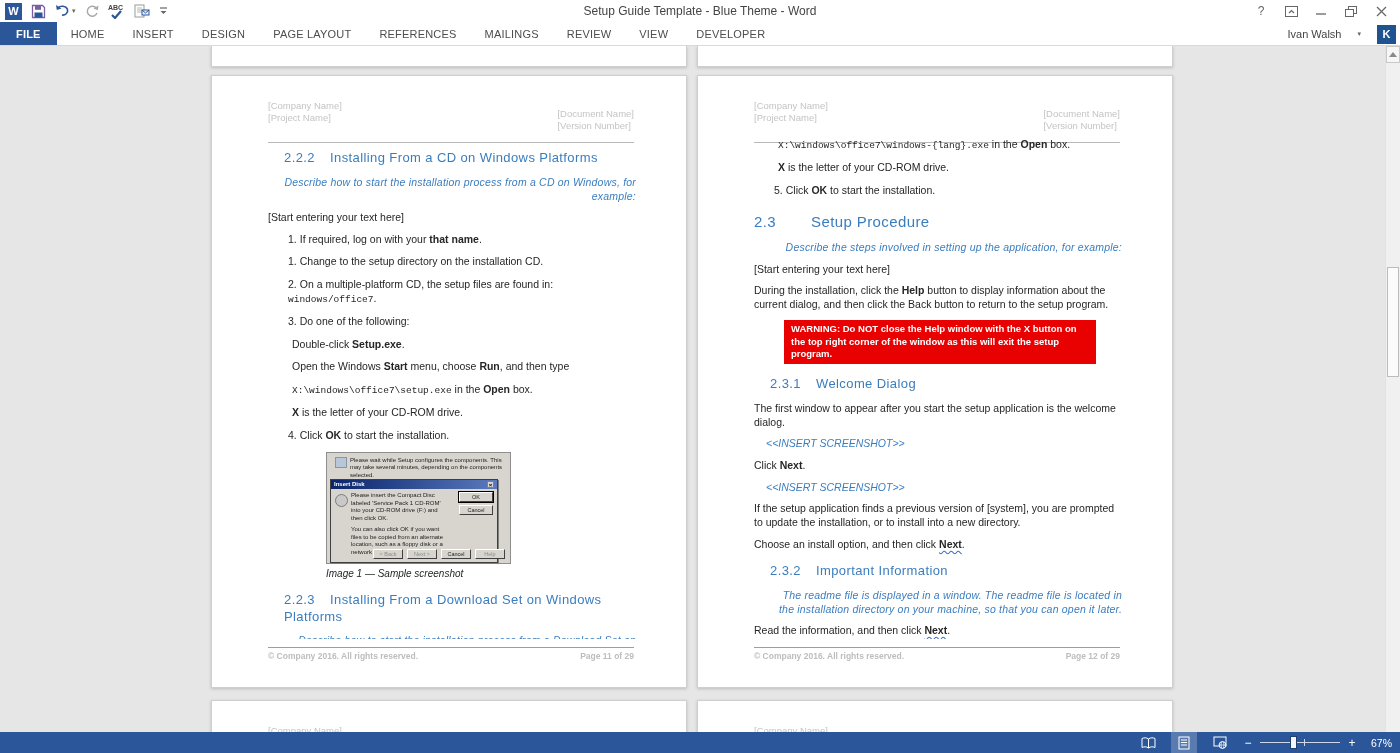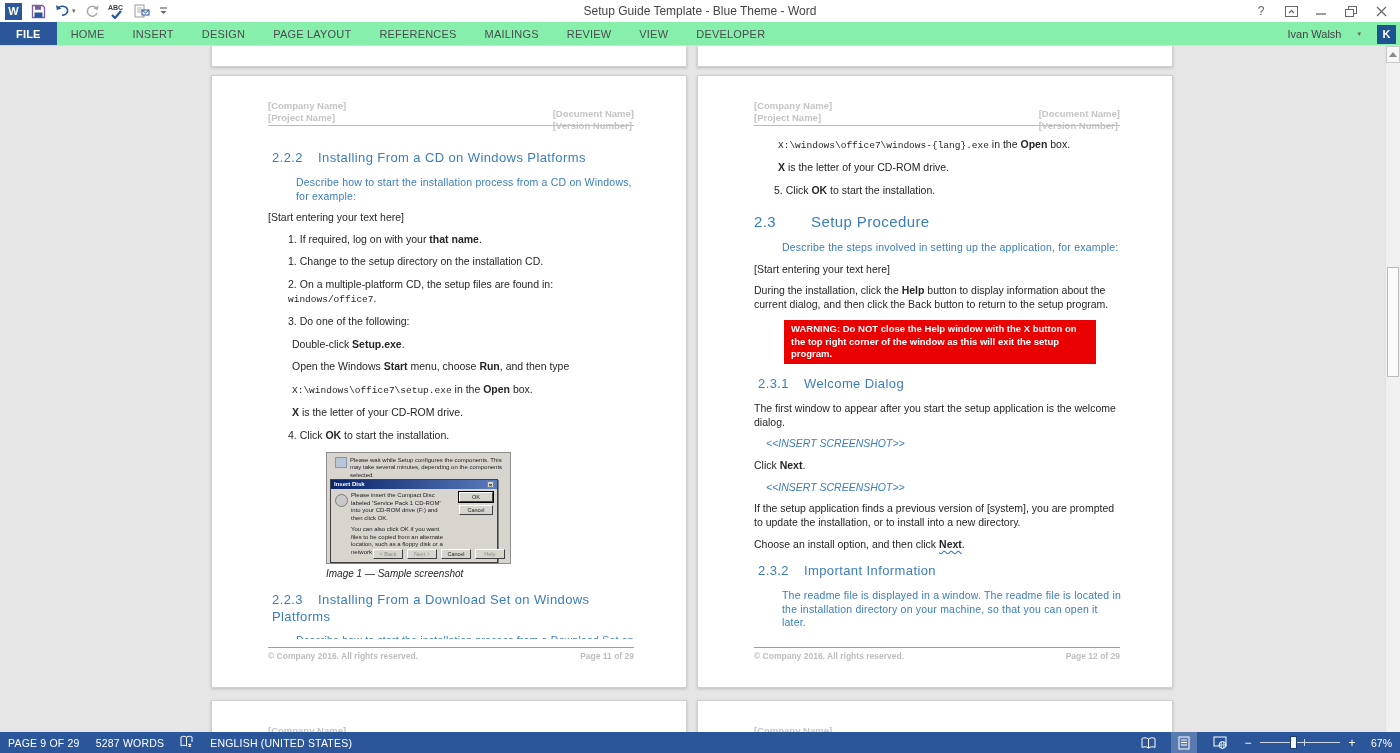--- a/index.html
+++ b/index.html
@@ -9,48 +9,48 @@
   .titlebar { position:absolute; top:0; left:0; width:1400px; height:22px; background:#ffffff; display:flex; align-items:center; }
   .qat { display:flex; align-items:center; gap:9px; padding-left:5px; height:22px; }
   .qat-btn { display:flex; align-items:center; justify-content:center; height:18px; cursor:pointer; }
   .wlogo { width:17px; height:17px; background:#2b579a; color:#fff; font-size:11px; font-weight:bold; display:flex; align-items:center; justify-content:center; }
   .title { position:absolute; left:0; right:0; text-align:center; font-size:12px; color:#444; pointer-events:none; }
   .wincontrols { position:absolute; right:0; top:0; display:flex; height:22px; align-items:center; gap:4px; padding-right:6px; }
   .winbtn { width:26px; height:20px; display:flex; align-items:center; justify-content:center; color:#666; font-size:12px; cursor:pointer; }
   .caret { font-size:7px; color:#666; margin-left:1px; }
 
   
-  .tabrow { position:absolute; top:22px; left:0; width:1400px; height:24px; background:#86efac; border-bottom:1px solid #d9d9d9; display:flex; align-items:stretch; }
+  .tabrow { position:absolute; top:22px; left:0; width:1400px; height:24px; background:#ffffff; border-bottom:1px solid #d9d9d9; display:flex; align-items:stretch; }
   .tab { padding:0 14px; font-size:11px; color:#4d4d4d; display:flex; align-items:center; letter-spacing:.2px; cursor:pointer; }
   .tab.active { background:#2b579a; color:#fff; font-weight:bold; padding:0 16px; }
   .account { position:absolute; right:4px; top:0; height:24px; display:flex; align-items:center; gap:16px; }
   .account .uname { font-size:11px; color:#444; }
   .account .ucaret { font-size:7px; color:#666; }
   .avatar { width:19px; height:19px; background:#1d538f; color:#fff; font-size:11px; font-weight:bold; display:flex; align-items:center; justify-content:center; }
 
   
   .docarea { position:absolute; top:46px; left:0; width:1400px; height:686px; background:#e6e6e6; overflow:hidden; }
   .page { position:absolute; width:476px; background:#fff; border:1px solid #cfcfcf; box-shadow:0 1px 3px rgba(0,0,0,.18); }
   .p-top { top:0; height:21px; border-top:none; }
   .p-main { top:29px; height:613px; overflow:hidden; }
   .p-bot { top:654px; height:40px; }
   .colL { left:211px; } .colR { left:697px; }
 
-  .pg-header { position:absolute; top:24px; left:56px; right:52px; font-size:9.5px; line-height:12px; color:#c4c4c4; border-bottom:1px solid #b9b9b9; padding-bottom:1px;font-weight:bold; }
+  .pg-header { position:absolute; top:24px; left:56px; right:52px; font-size:9.5px; line-height:12px; color:#c4c4c4; border-bottom:1px solid #b9b9b9; padding-bottom:18px; }
   .ph-r { position:absolute; right:0; top:8px; }
   .pg-footer { position:absolute; bottom:26px; left:56px; right:52px; font-size:8.5px; color:#bdbdbd; border-top:1px solid #9e9e9e; padding-top:3px;font-weight:bold; }
   .pf-r { float:right; }
   .pg-content { position:absolute; top:62px; left:56px; right:50px; bottom:48px; font-size:10.5px; color:#262626; line-height:1.3; overflow:hidden; }
 
   
   .h2 { color:#3a7dbf; font-size:15px; letter-spacing:.4px; margin:14px 0 10px; }
-  .h3 { color:#3a7dbf; font-size:13px; letter-spacing:.4px; margin:12px 4px 9px; }
+  .h3 { color:#3a7dbf; font-size:13px; letter-spacing:.4px; margin:12px 16px 9px; }
   .h2n { display:inline-block; width:57px; }
   .h3n { display:inline-block; width:46px; }
-  .desc { color:#3a7dbf; margin:0 0 8px 28px; letter-spacing:.2px; }
+  .desc { color:#3a7dbf; font-style:italic; margin:0 0 8px 12px; letter-spacing:.2px;text-align:right; }
   .para { margin:0 0 8px; }
   .li { margin:0 0 9px; padding-left:20px; }
   .linum { margin-right:3px; }
   .sub { margin:0 0 9px 24px; }
   .insert { color:#3a7dbf; font-style:italic; margin:0 0 8px 12px; }
   .caption { font-style:italic; margin:3px 0 6px 58px; font-size:10px; }
   .b { font-weight:bold; }
   .mono { font-family:"Liberation Mono",monospace; font-size:9.5px; }
   .sq { text-decoration-line:underline; text-decoration-style:wavy; text-decoration-color:#3b6cc7; text-underline-offset:2px; }
   .warnbox { background:#e90000; color:#fff; font-weight:bold; font-size:9.5px; line-height:1.35; width:312px; margin:2px 0 10px 30px; padding:3px 7px; }
@@ -316,33 +316,20 @@
 
   <div class="scrollbar">
     <div class="sb-up">
         <div class="tri"></div>
       </div>
     <div class="sb-thumb"></div>
   </div>
 </div>
 
 <div class="statusbar">
-  <div class="sb-left">
-    <span class="sb-item">PAGE 9 OF 29</span>
-    <span class="sb-item">5287 WORDS</span>
-    <span class="sb-item">
-      <svg width="14" height="13" viewBox="0 0 14 13">
-          <path d="M1 2 C3 1 5 1 6.5 2.2 L6.5 11 C5 10 3 10 1 11 Z" fill="none" stroke="#fff"></path>
-          <path d="M12 2 C10.5 1 8.5 1 6.5 2.2" fill="none" stroke="#fff"></path>
-          <path d="M12 2 L12 7" fill="none" stroke="#fff"></path>
-          <path d="M8.5 9 l2.5 2.5 M11 9 l-2.5 2.5" stroke="#fff" stroke-width="1.1"></path>
-        </svg>
-    </span>
-    <span class="sb-item">ENGLISH (UNITED STATES)</span>
-  </div>
   <div class="sb-right">
     <div class="viewbtn">
       <svg width="15" height="12" viewBox="0 0 15 12">
           <path d="M1 1.5 C3 .5 5.5 .5 7.5 2 C9.5 .5 12 .5 14 1.5 L14 10.5 C12 9.5 9.5 9.5 7.5 11 C5.5 9.5 3 9.5 1 10.5 Z" fill="none" stroke="#fff"></path>
           <line x1="7.5" y1="2" x2="7.5" y2="11" stroke="#fff"></line>
         </svg>
     </div>
     <div class="viewbtn sel">
       <svg width="12" height="14" viewBox="0 0 12 14">
           <rect x="1" y="1" width="10" height="12" fill="none" stroke="#fff"></rect>

